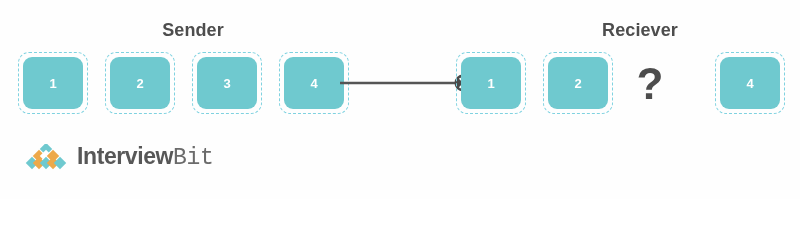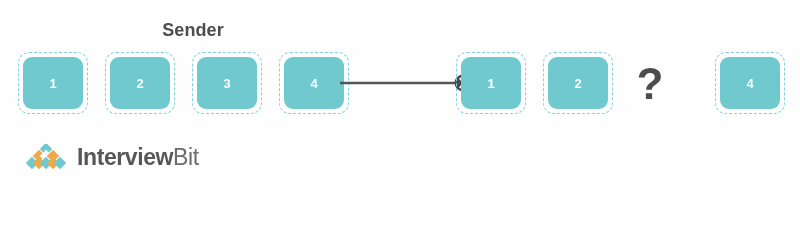--- a/index.html
+++ b/index.html
@@ -105,29 +105,30 @@
   #brand-mark { display: block; }
   .brand-text {
     font-family: "Liberation Sans", sans-serif;
     font-size: 23px;
     color: #575757;
     line-height: 1;
     letter-spacing: -0.4px;
     white-space: nowrap;
   }
   .brand-text .bold  { font-weight: bold; }
-  .brand-text .light { font-weight: normal; color: #6b6b6b; }
+  .brand-text .light { font-weight: normal; color: #6b6b6b; font-family: Liberation Mono, monospace; }
 </style>
 </head>
 <body>
 
 <div id="canvas">
 
   <div class="section-label" id="label-sender">Sender</div>
 
+  <div class="section-label" id="label-reciever">Reciever</div>
 
   <div class="slot" style="left:18px;">
     <div class="cell">
       <span class="cell-label">1</span>
     </div>
   </div>
 
   <div class="slot" style="left:105px;">
     <div class="cell">
       <span class="cell-label">2</span>

